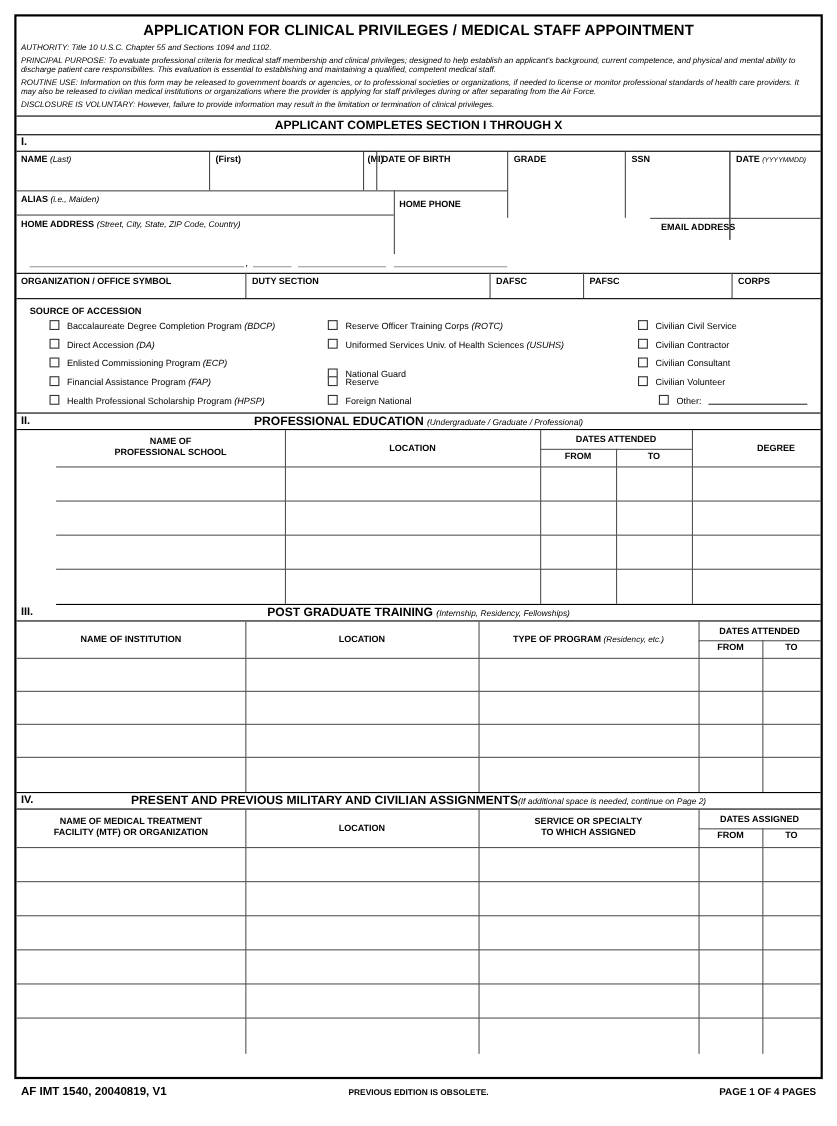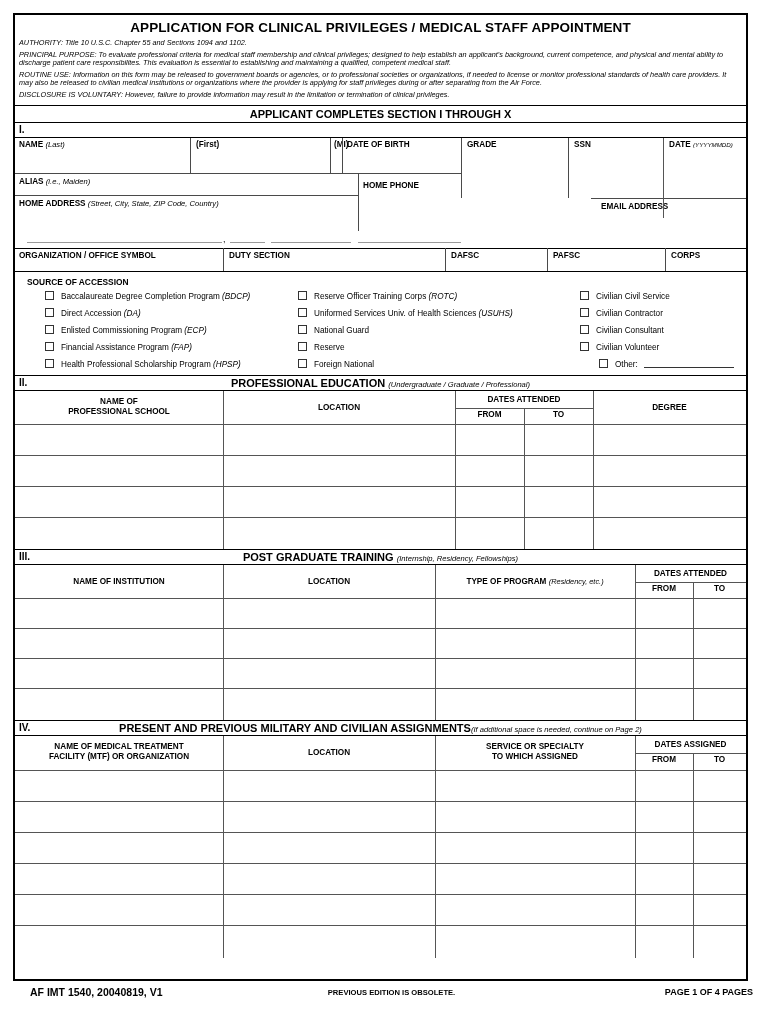--- a/index.html
+++ b/index.html
@@ -64,21 +64,21 @@
   .tbl{position:relative;}
   .hdr{position:absolute;box-sizing:border-box;text-align:center;
        font-weight:bold;font-size:8.2px;line-height:10px;}
   .rowline{position:absolute;left:0;right:0;height:0;border-top:1px solid #555;}
   .vline{position:absolute;width:0;border-left:1px solid #555;}
   .thick{border-top:1.3px solid #000;}
   
   .addrline{position:absolute;height:0;border-top:1px solid #9a9a9a;}
   
   .footer{
-    position:absolute;left:13px;top:984px;width:735px;height:22px;margin-left:11px;
+    position:absolute;left:13px;top:984px;width:735px;height:22px;
   }
   .f-left{position:absolute;left:6px;top:2px;font-weight:bold;font-size:10.5px;}
   .f-mid{position:absolute;left:0;right:0;top:4px;text-align:center;font-weight:bold;font-size:7.6px;}
   .f-right{position:absolute;right:6px;top:3px;font-weight:bold;font-size:9px;}
 </style>
 </head>
 <body>
 
 <div class="page">
   <div class="formbox">
@@ -148,58 +148,58 @@
 
       <div class="cell" style="left:0;top:110px;width:208px;height:23px;">
         <span class="lbl" style="position:absolute;left:4px;top:3px;">ORGANIZATION / OFFICE SYMBOL</span>
       </div>
       <div class="cell bl" style="left:208px;top:110px;width:222px;height:23px;padding-left:30px;">
         <span class="lbl" style="position:absolute;left:5px;top:3px;">DUTY SECTION</span>
       </div>
       <div class="cell bl" style="left:430px;top:110px;width:110px;height:23px;">
         <span class="lbl" style="position:absolute;left:5px;top:3px;">DAFSC</span>
       </div>
-      <div class="cell bl" style="left:532px;top:110px;width:110px;height:23px;text-align:right;">
+      <div class="cell bl" style="left:515px;top:110px;width:110px;height:23px;text-align:right;">
         <span class="lbl" style="position:absolute;left:5px;top:3px;">PAFSC</span>
       </div>
       <div class="cell bl" style="left:650px;top:110px;width:81px;height:23px;">
         <span class="lbl" style="position:absolute;left:5px;top:3px;">CORPS</span>
       </div>
     </div>
 
     <div class="accession">
       <span class="acc-title">SOURCE OF ACCESSION</span>
       <div id="acc-col1">
           <div class="cbrow" style="left: 30px; top: 19px;"><span class="cbox"></span><span>Baccalaureate Degree Completion Program</span><span class="it"> (BDCP)</span></div>
           <div class="cbrow" style="left: 30px; top: 36px;"><span class="cbox"></span><span>Direct Accession</span><span class="it"> (DA)</span></div>
           <div class="cbrow" style="left: 30px; top: 53px;"><span class="cbox"></span><span>Enlisted Commissioning Program</span><span class="it"> (ECP)</span></div>
           <div class="cbrow" style="left: 30px; top: 70px;"><span class="cbox"></span><span>Financial Assistance Program</span><span class="it"> (FAP)</span></div>
           <div class="cbrow" style="left: 30px; top: 87px;"><span class="cbox"></span><span>Health Professional Scholarship Program</span><span class="it"> (HPSP)</span></div>
         </div>
       <div id="acc-col2">
           <div class="cbrow" style="left: 283px; top: 19px;"><span class="cbox"></span><span>Reserve Officer Training Corps</span><span class="it"> (ROTC)</span></div>
           <div class="cbrow" style="left: 283px; top: 36px;"><span class="cbox"></span><span>Uniformed Services Univ. of Health Sciences</span><span class="it"> (USUHS)</span></div>
-          <div class="cbrow" style="left: 283px; top: 53px;"><span class="cbox"></span><span>National Guard</span></div>
+          <div class="cbrow" style="left: 283px; top: 63px;"><span class="cbox"></span><span>National Guard</span></div>
           <div class="cbrow" style="left: 283px; top: 70px;"><span class="cbox"></span><span>Reserve</span></div>
           <div class="cbrow" style="left: 283px; top: 87px;"><span class="cbox"></span><span>Foreign National</span></div>
         </div>
       <div id="acc-col3">
           <div class="cbrow" style="left: 565px; top: 19px;"><span class="cbox"></span><span>Civilian Civil Service</span></div>
           <div class="cbrow" style="left: 565px; top: 36px;"><span class="cbox"></span><span>Civilian Contractor</span></div>
           <div class="cbrow" style="left: 565px; top: 53px;"><span class="cbox"></span><span>Civilian Consultant</span></div>
           <div class="cbrow" style="left: 565px; top: 70px;"><span class="cbox"></span><span>Civilian Volunteer</span></div>
           <div class="cbrow" style="left: 584px; top: 87px;"><span class="cbox"></span><span>Other:</span><span class="otherline"></span></div>
         </div>
     </div>
 
     <div class="sec-head">
       <span class="sec-num">II.</span>
       <span class="sec-title"><span>PROFESSIONAL EDUCATION</span> <span class="sub">(Undergraduate / Graduate / Professional)</span></span>
     </div>
-    <div class="tbl" id="tbl2" style="height:158px;border-bottom:1.3px solid #000;">
+    <div class="tbl" id="tbl2" style="height:158px;border-bottom:1.3px solid #000;margin-left:36px;">
 
       <div class="hdr" style="left:0;top:6px;width:208px;">
         <div>NAME OF</div>
           <div>PROFESSIONAL SCHOOL</div>
       </div>
       <div class="hdr" style="left:208px;top:12px;width:232px;">
         <div>LOCATION</div>
       </div>
       <div class="hdr" style="left:440px;top:4px;width:138px;">
         <div>DATES ATTENDED</div>

